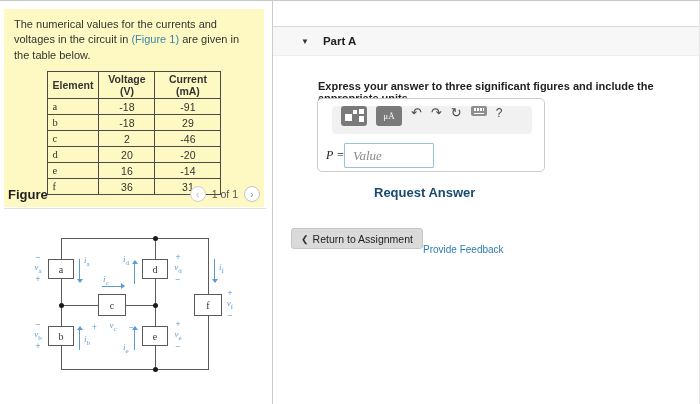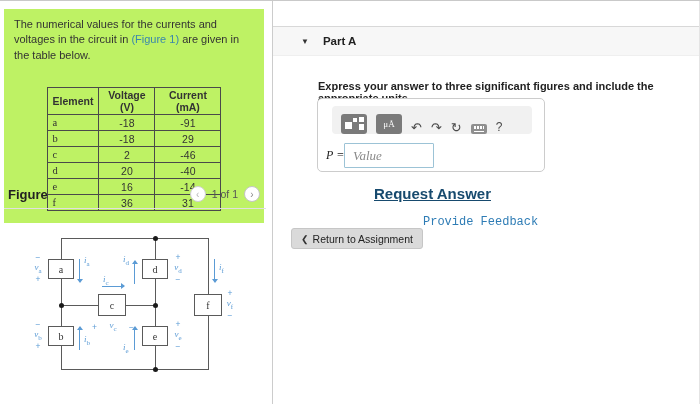--- a/index.html
+++ b/index.html
@@ -5,25 +5,25 @@
   * { margin:0; padding:0; box-sizing:border-box; }
   html,body { background:#fff; }
   body { font-family:"Liberation Sans", sans-serif; color:#333; }
   .page { position:relative; width:700px; height:404px; background:#fff;
           border-top:1px solid #c9c9c9; overflow:hidden; }
 
   
   .left-panel { position:absolute; left:0; top:0; width:272px; height:404px; }
 
   .problem-box { position:absolute; left:4px; top:8px; width:260px;
-                 background:#bef264; padding:8px 10px 12px 10px; }
+                 background:#fef9c3; padding:8px 10px 12px 10px; }
   .problem-text { font-size:11px; line-height:1.4; color:#333; }
   .figure-link { color:#3a87ad; text-decoration:none; cursor:pointer; }
 
-  table.values { border-collapse:collapse; margin:24px auto 0 auto; background:#fff0; }
+  table.values { border-collapse:collapse; margin:8px auto 0 auto; background:#fff0; }
   table.values th, table.values td { border:1px solid #4a4a4a; padding:1px 5px;
                  font-size:10.5px; height:16px; }
   table.values th { font-weight:bold; text-align:center; }
   td.el { font-family:"Liberation Serif", serif; text-align:left; width:40px; }
   td.num { text-align:center; }
   th.c1 { width:44px; } th.c2 { width:56px; } th.c3 { width:66px; }
 
   .figure-title { position:absolute; left:8px; top:186px; font-size:13px; font-weight:bold; color:#222;text-align:right; }
   .pager { position:absolute; right:12px; top:185px; display:flex; align-items:center; gap:6px; }
   .pager .circle { width:16px; height:16px; border-radius:50%; border:1px solid #d0d0d0;
@@ -65,21 +65,21 @@
                   border-bottom:1px solid #efefef; display:flex; align-items:center; }
   .collapse-tri { margin-left:28px; font-size:8px; color:#333; cursor:pointer; }
   .parta-title { margin-left:14px; font-size:11.5px; font-weight:bold; color:#222; }
 
   .question { position:absolute; left:45px; top:61px; font-size:11px; color:#333; }
   .instruction { position:absolute; left:45px; top:79px; font-size:11px; font-weight:bold; color:#222; }
 
   .answer-box { position:absolute; left:44px; top:97px; width:228px; height:74px;
                 border:1px solid #ccc; border-radius:5px; background:#fff; }
   .eq-toolbar { position:absolute; left:14px; top:7px; width:200px; height:28px;
-                background:#f1f1f1; border-radius:4px; display:flex; align-items:flex-end;
+                background:#f1f1f1; border-radius:4px; display:flex; align-items:flex-start;
                 gap:9px; padding:0 9px; }
   .tbtn { width:26px; height:20px; background:#7a7a7a; border-radius:3px;
           position:relative; cursor:pointer; flex:0 0 auto;
           display:flex; align-items:center; justify-content:center; }
   .tbtn .sq { position:absolute; background:#fff; }
   .sq1 { left:4px; top:8px; width:7px; height:7px; }
   .sq2 { left:12px; top:4px; width:4px; height:4px; }
   .sq3 { left:18px; top:3px; width:5px; height:5px; }
   .sq4 { left:18px; top:10px; width:5px; height:6px; }
   .tbtn.units { color:#fff; font-size:9px; font-family:"Liberation Serif", serif; }
@@ -98,30 +98,30 @@
                font-family:"Liberation Serif", serif; font-style:italic; font-size:13px;
                color:#444; padding:0 8px; outline:none; }
   .ans-input::placeholder { color:#8a8a8a; font-style:italic; }
   .val { left:26px; top:44px; width:90px; }
   .uni { left:121px; top:44px; width:88px; }
 
   .submit-btn { position:absolute; left:44px; top:180px; height:21px; padding:0 10px;
                 background:#3e7d9c; border:1px solid #376f8b; border-radius:3px;
                 color:#fff; font-size:11px; font-family:"Liberation Sans", sans-serif;
                 cursor:pointer; }
-  .request-link { position:absolute; left:101px; top:184px; font-size:15px; font-weight:bold;
-                  color:#174a6e; text-decoration:underline; cursor:pointer; }
+  .request-link { position:absolute; left:101px; top:184px; font-size:13px; font-weight:bold;
+                  color:#174a6e; cursor:pointer; }
 
   .return-btn { position:absolute; left:18px; top:227px; height:21px; padding:0 9px;
                 background:#dadada; border:1px solid #c6c6c6; border-radius:3px;
                 font-size:10.5px; color:#222; cursor:pointer;
                 display:flex; align-items:center; gap:4px; }
   .return-btn .chev { font-size:9px; color:#333; }
-  .feedback-link { position:absolute; left:150px; top:214px; font-size:12px;
-                   color:#2e7cb5; text-decoration:none; cursor:pointer;font-family:Liberation Mono, monospace; }
+  .feedback-link { position:absolute; left:150px; top:243px; font-size:10px;
+                   color:#2e7cb5; text-decoration:none; cursor:pointer; }
 </style>
 </head>
 <body>
 
 <div class="page">
 
   <div class="left-panel">
 
     <div class="problem-box">
       <div class="problem-text"><span>The numerical values for the currents and voltages in the circuit in </span><a class="figure-link">(Figure 1)</a><span> are given in the table below.</span></div>
@@ -144,21 +144,21 @@
           <td class="num">29</td>
         </tr>
         <tr>
           <td class="el">c</td>
           <td class="num">2</td>
           <td class="num">-46</td>
         </tr>
         <tr>
           <td class="el">d</td>
           <td class="num">20</td>
-          <td class="num">-40</td>
+          <td class="num">-20</td>
         </tr>
         <tr>
           <td class="el">e</td>
           <td class="num">16</td>
           <td class="num">-14</td>
         </tr>
         <tr>
           <td class="el">f</td>
           <td class="num">36</td>
           <td class="num">31</td>

